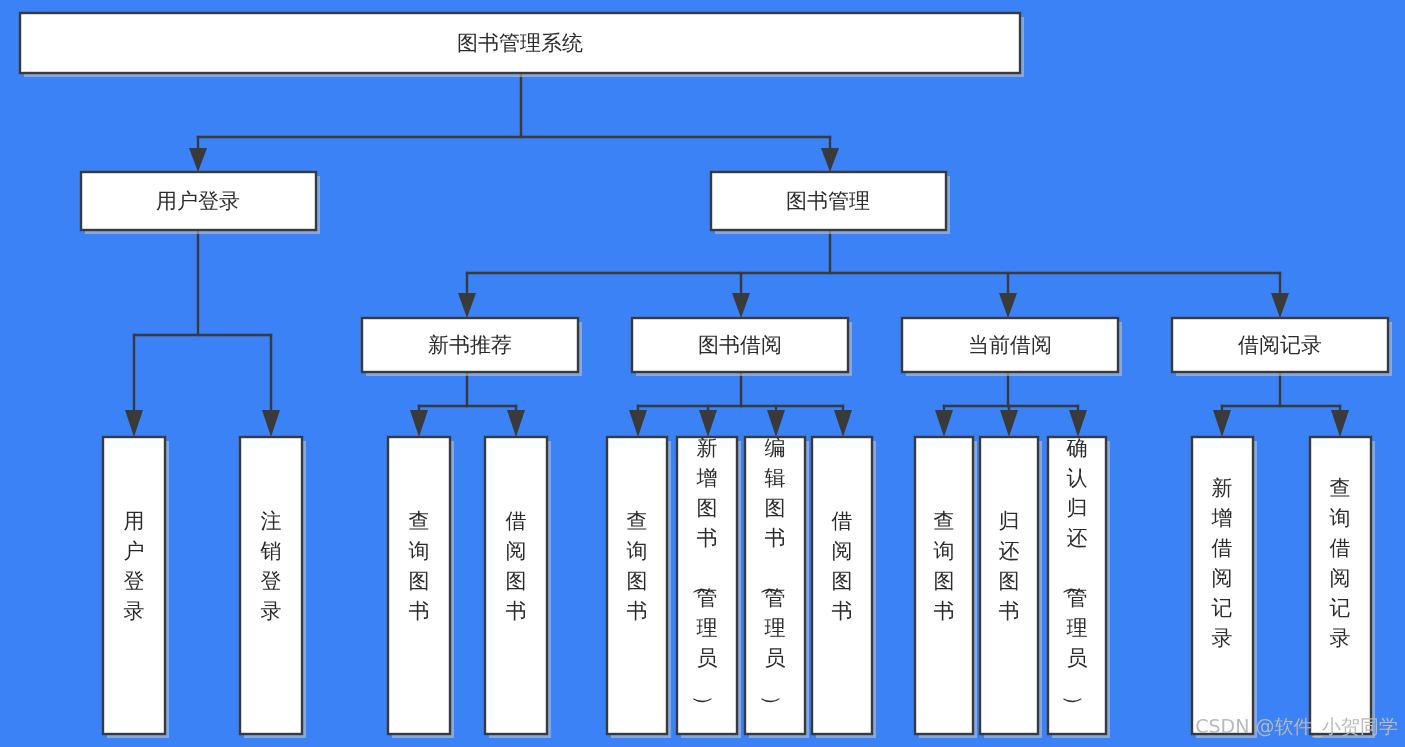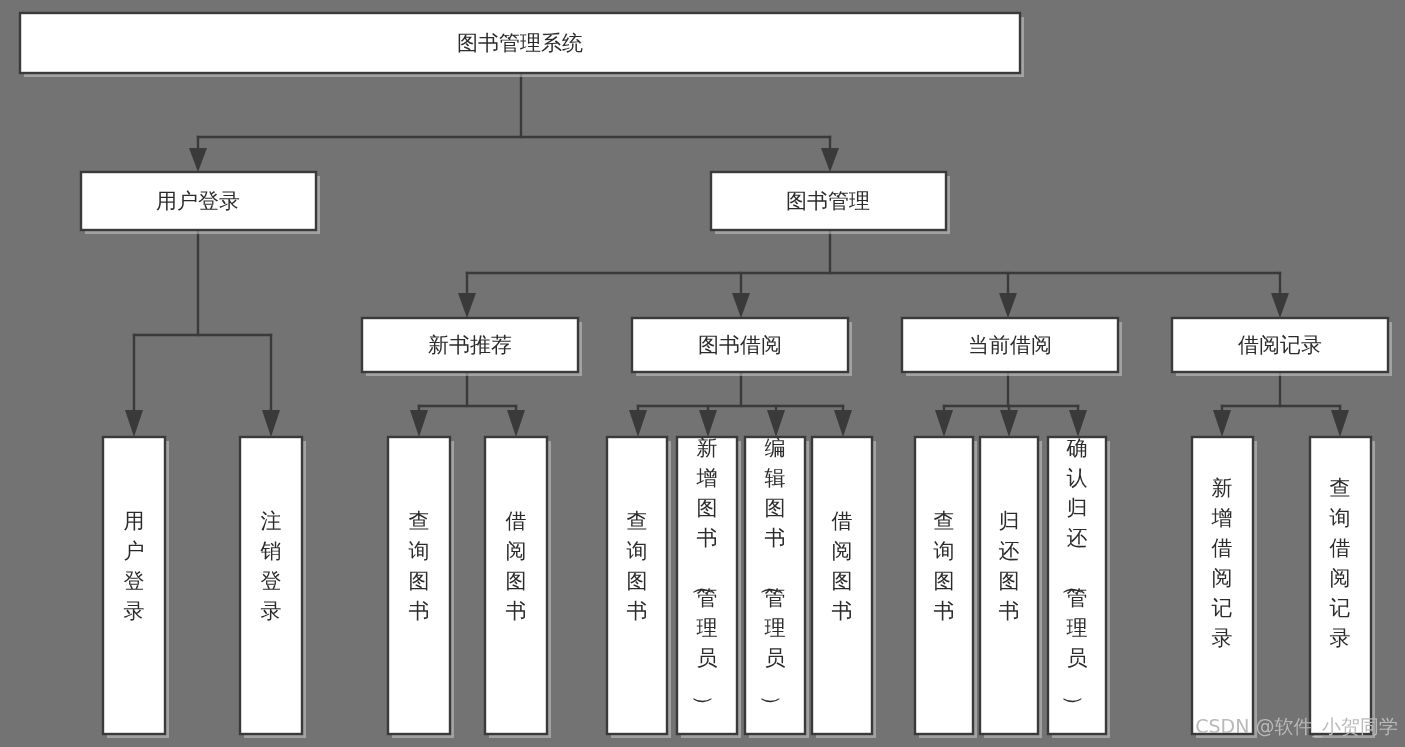--- a/index.html
+++ b/index.html
@@ -8,21 +8,21 @@
     padding: 0;
     background: #ffffff;
   }
   body {
     font-family: "DejaVu Sans", "Liberation Sans", sans-serif;
   }
   #diagram-root {
     position: relative;
     width: 1405px;
     height: 747px;
-    background: #737373;
+    background: #3b82f6;
     overflow: hidden;
   }
   svg.tree-svg {
     position: absolute;
     left: 0;
     top: 0;
     width: 1405px;
     height: 747px;
     display: block;
   }

